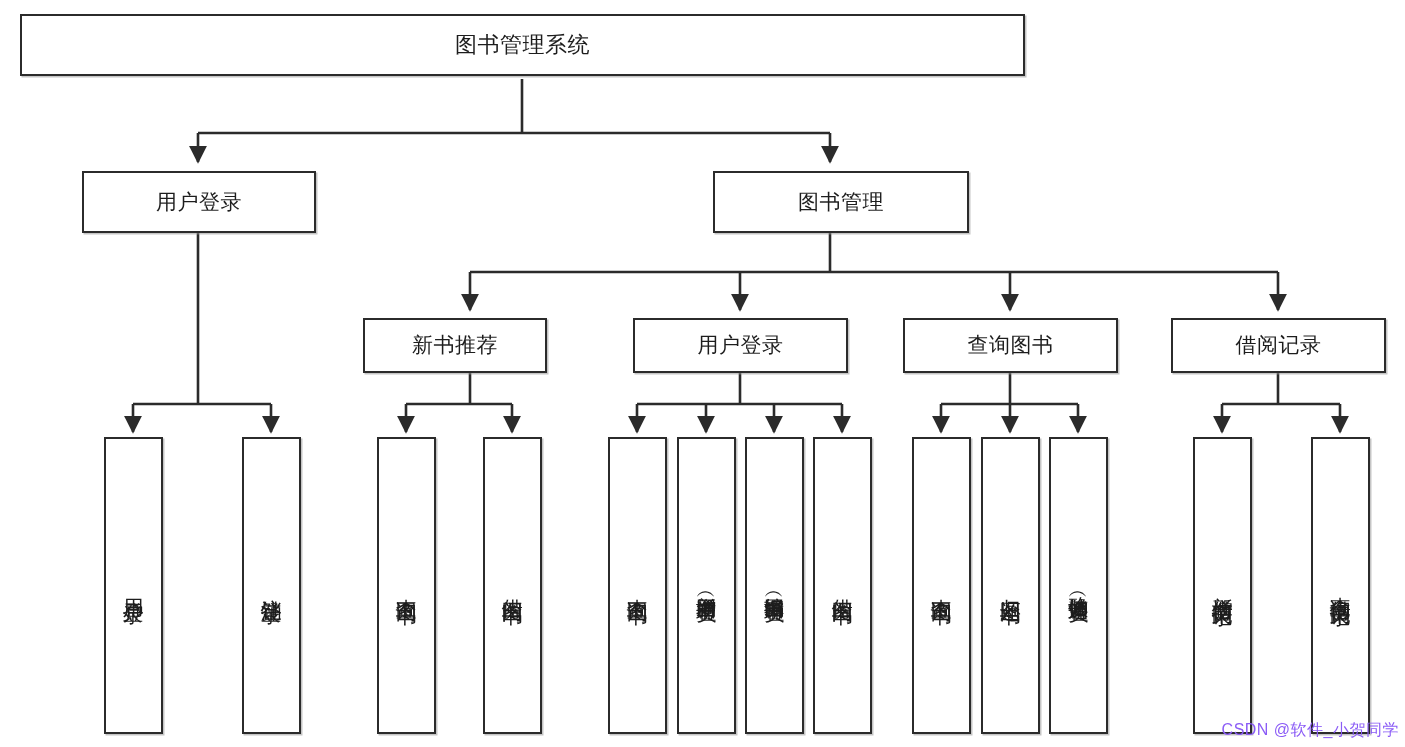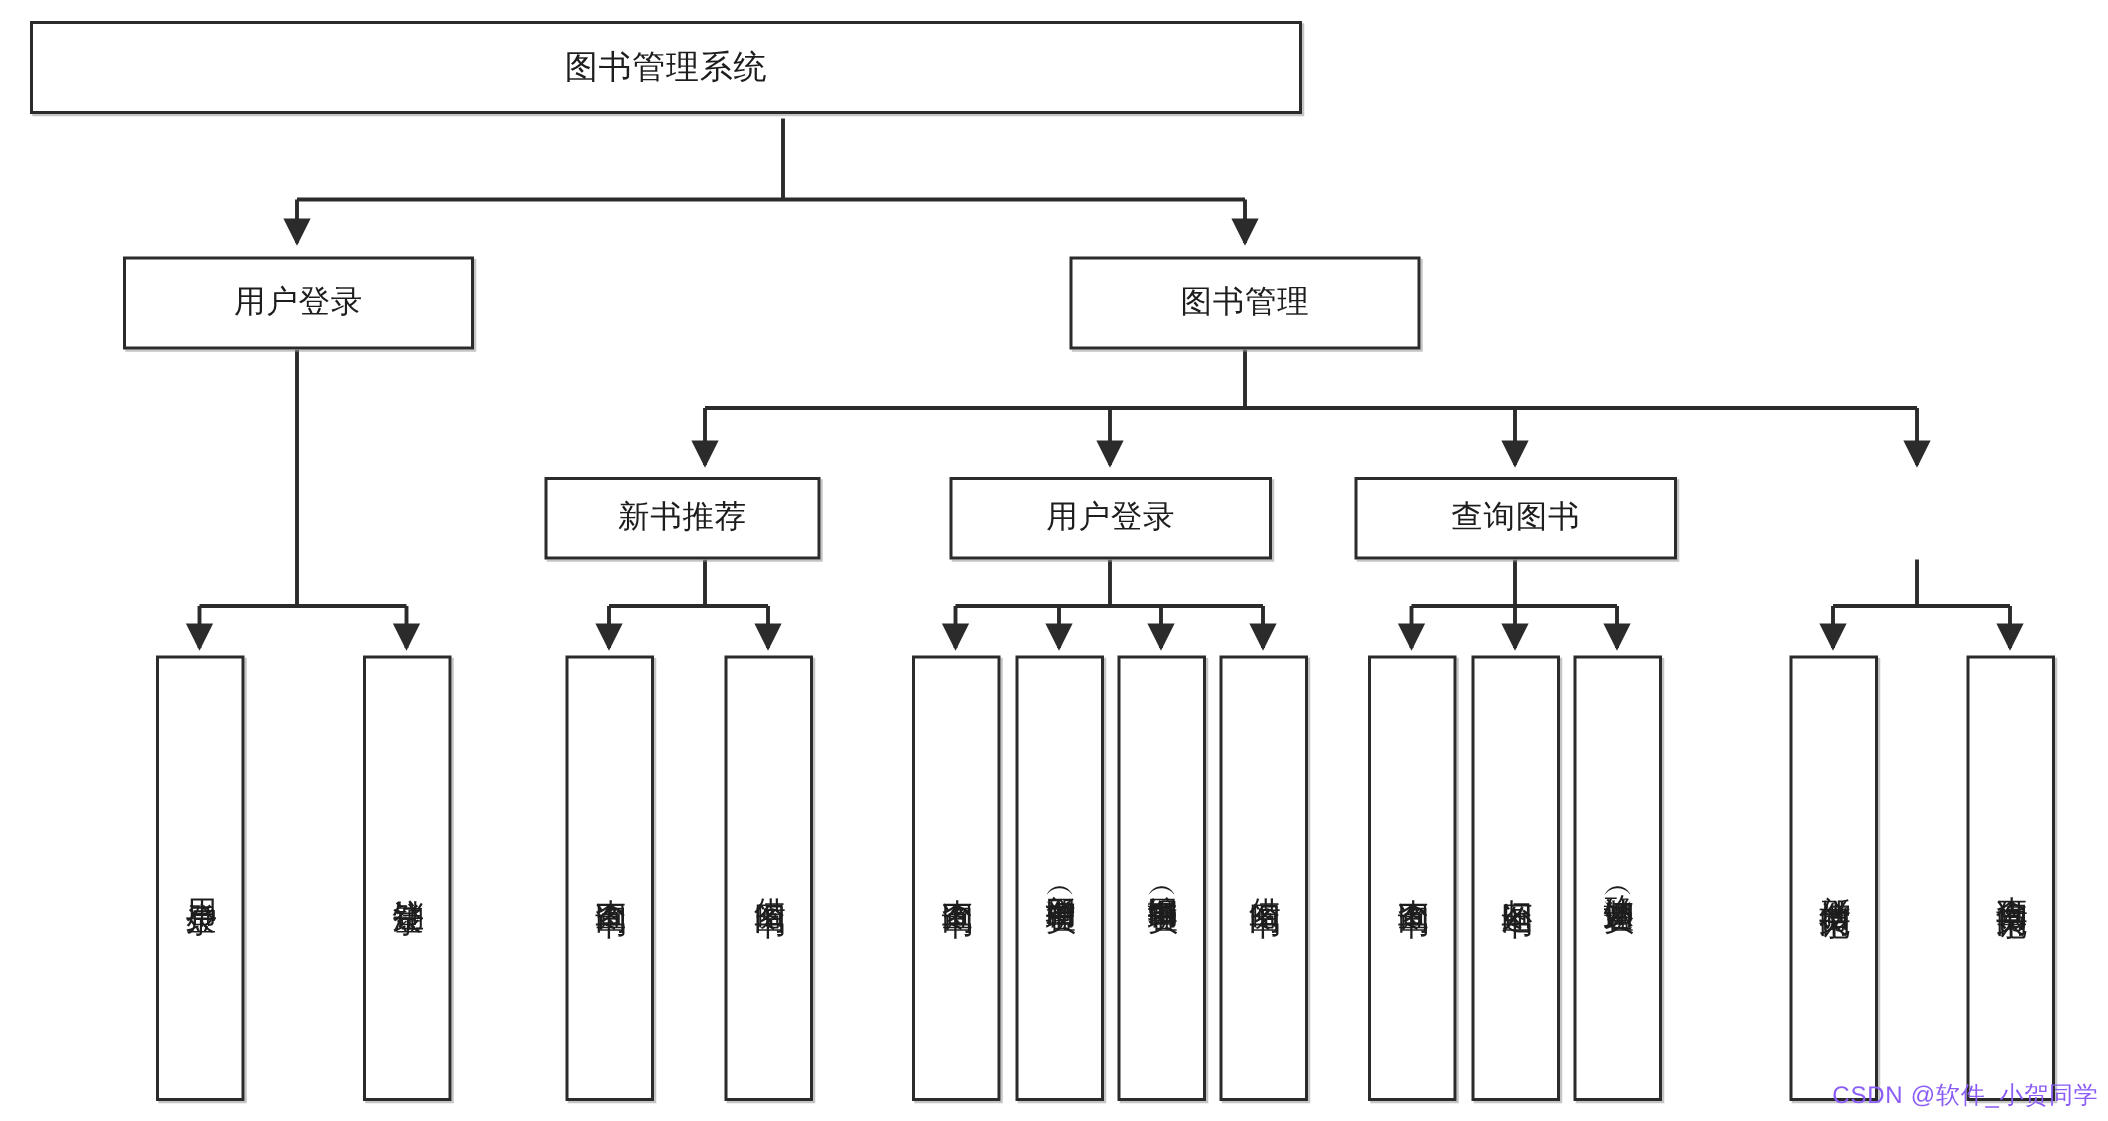--- a/index.html
+++ b/index.html
@@ -129,40 +129,43 @@
       <path d="M 1010 404 L 1010 432" marker-end="url(#arrow)"></path>
       <path d="M 1078 404 L 1078 432" marker-end="url(#arrow)"></path>
 
       <path d="M 1278 373 L 1278 404"></path>
       <path d="M 1222 404 L 1340 404"></path>
       <path d="M 1222 404 L 1222 432" marker-end="url(#arrow)"></path>
       <path d="M 1340 404 L 1340 432" marker-end="url(#arrow)"></path>
     </g>
   </svg>
 
-  <div class="node horiz root" style="left:20px; top:14px; width:848px; height:62px;">
+  <div class="node horiz root" style="left:20px; top:14px; width:1005px; height:62px;">
     <span class="node-label">图书管理系统</span>
   </div>
 
   <div class="node horiz" style="left:82px; top:171px; width:234px; height:62px;">
     <span class="node-label">用户登录</span>
   </div>
-  <div class="node horiz" style="left:713px; top:171px; width:234px; height:62px;">
+  <div class="node horiz" style="left:713px; top:171px; width:256px; height:62px;">
     <span class="node-label">图书管理</span>
   </div>
 
   <div class="node horiz" style="left:363px; top:318px; width:184px; height:55px;">
     <span class="node-label">新书推荐</span>
   </div>
   <div class="node horiz" style="left:633px; top:318px; width:215px; height:55px;">
     <span class="node-label">用户登录</span>
   </div>
   <div class="node horiz" style="left:903px; top:318px; width:215px; height:55px;">
     <span class="node-label">查询图书</span>
   </div>
+  <div class="node horiz" style="left:1171px; top:318px; width:215px; height:55px;">
+    <span class="node-label">借阅记录</span>
+  </div>
 
   <div class="node vert" style="left:104px; top:437px; width:59px; height:297px;">
     <span class="node-label">用户登录</span>
   </div>
   <div class="node vert" style="left:242px; top:437px; width:59px; height:297px;">
     <span class="node-label">注销登录</span>
   </div>
 
   <div class="node vert" style="left:377px; top:437px; width:59px; height:297px;">
     <span class="node-label">查询图书</span>

